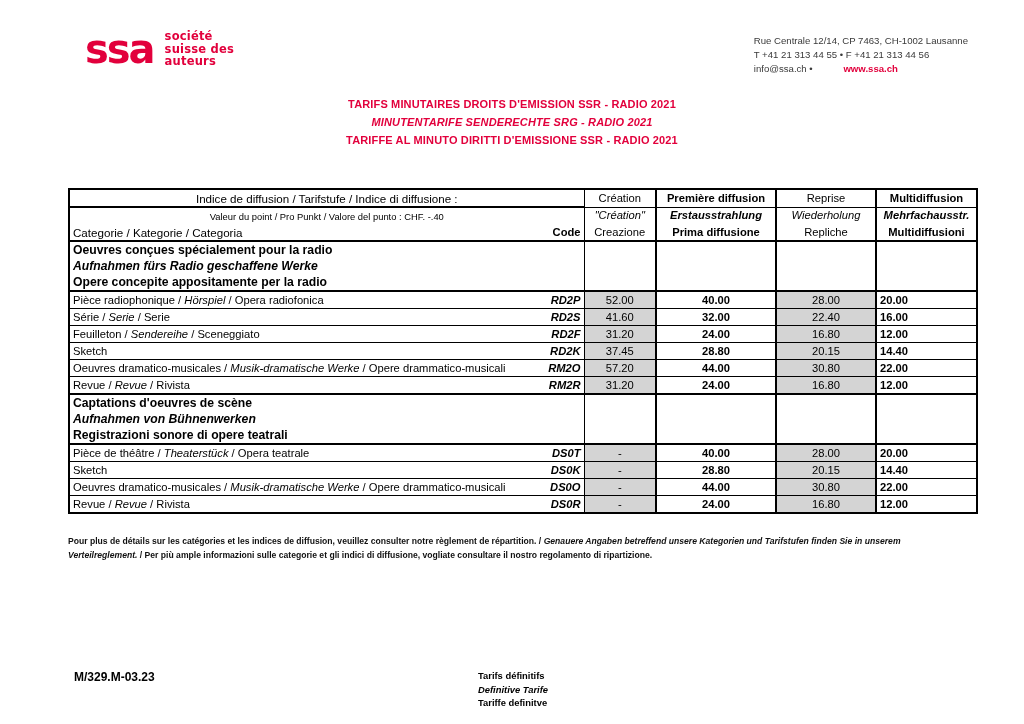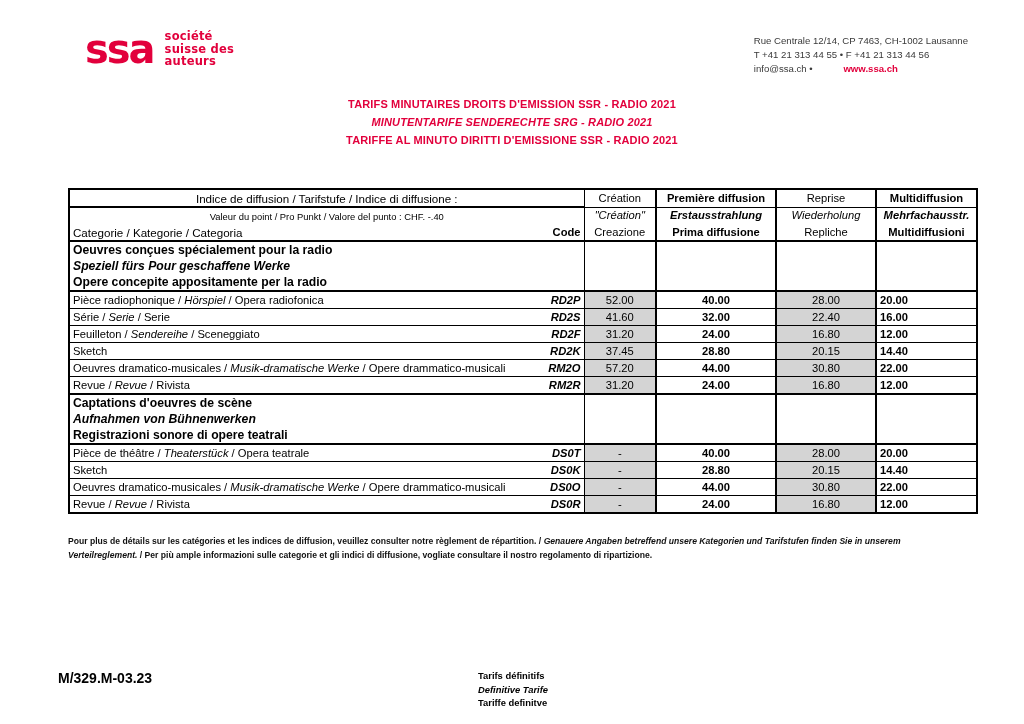--- a/index.html
+++ b/index.html
@@ -163,23 +163,23 @@
     font-size: 8.6px;
     line-height: 13.5px;
     font-weight: bold;
     color: #111;
   }
   .note .it { font-style: italic; }
 
   
   .footer-left {
     position: absolute;
-    left: 58px;
+    left: 74px;
     top: 670px;
-    font-size: 14px;
+    font-size: 12px;
     font-weight: bold;
   }
   .footer-center {
     position: absolute;
     left: 478px;
     top: 669px;
     font-size: 9.4px;
     line-height: 13.5px;
     font-weight: bold;
   }
@@ -251,21 +251,21 @@
           <td class="hdr-cell thick-bottom b thick-right" style="border-top: none; border-left: 2px solid rgb(0, 0, 0); border-right: 2px solid rgb(0, 0, 0);">Multidiffusioni</td>
         </tr>
         <tr class="sec-row">
           <td class="sec-title thick-left" colspan="2" style="border-bottom: none; border-top: 2px solid rgb(0, 0, 0);">Oeuvres conçues spécialement pour la radio</td>
           <td class="blank-cell" style="border-bottom: none; border-top: 2px solid rgb(0, 0, 0);"></td>
           <td class="blank-cell" style="border-bottom: none; border-top: 2px solid rgb(0, 0, 0); border-left: 2px solid rgb(0, 0, 0); border-right: 2px solid rgb(0, 0, 0);"></td>
           <td class="blank-cell" style="border-bottom: none; border-top: 2px solid rgb(0, 0, 0);"></td>
           <td class="blank-cell thick-right" style="border-bottom: none; border-top: 2px solid rgb(0, 0, 0); border-left: 2px solid rgb(0, 0, 0); border-right: 2px solid rgb(0, 0, 0);"></td>
         </tr>
         <tr class="sec-row">
-          <td class="sec-title thick-left it" colspan="2" style="border-top: none; border-bottom: none;">Speziell fürs Pour geschaffene Werke</td>
+          <td class="sec-title thick-left it" colspan="2" style="border-top: none; border-bottom: none;">Aufnahmen fürs Radio geschaffene Werke</td>
           <td class="blank-cell" style="border-top: none; border-bottom: none;"></td>
           <td class="blank-cell" style="border-top: none; border-bottom: none; border-left: 2px solid rgb(0, 0, 0); border-right: 2px solid rgb(0, 0, 0);"></td>
           <td class="blank-cell" style="border-top: none; border-bottom: none;"></td>
           <td class="blank-cell thick-right" style="border-top: none; border-bottom: none; border-left: 2px solid rgb(0, 0, 0); border-right: 2px solid rgb(0, 0, 0);"></td>
         </tr>
         <tr class="sec-row">
           <td class="sec-title thick-left" colspan="2" style="border-top: none; border-bottom: 2px solid rgb(0, 0, 0);">Opere concepite appositamente per la radio</td>
           <td class="blank-cell" style="border-top: none; border-bottom: 2px solid rgb(0, 0, 0);"></td>
           <td class="blank-cell" style="border-top: none; border-bottom: 2px solid rgb(0, 0, 0); border-left: 2px solid rgb(0, 0, 0); border-right: 2px solid rgb(0, 0, 0);"></td>
           <td class="blank-cell" style="border-top: none; border-bottom: 2px solid rgb(0, 0, 0);"></td>

